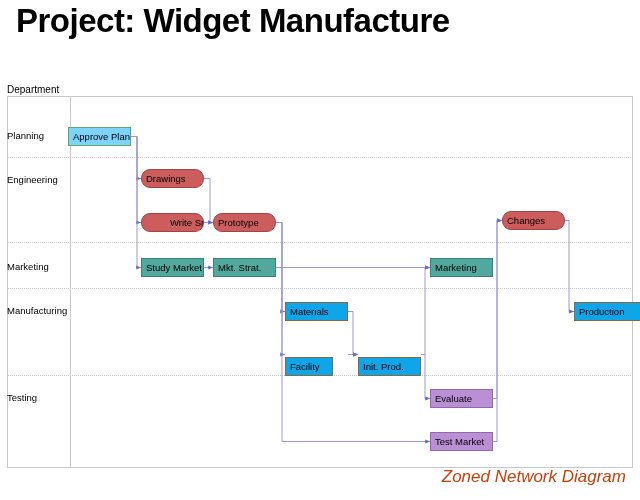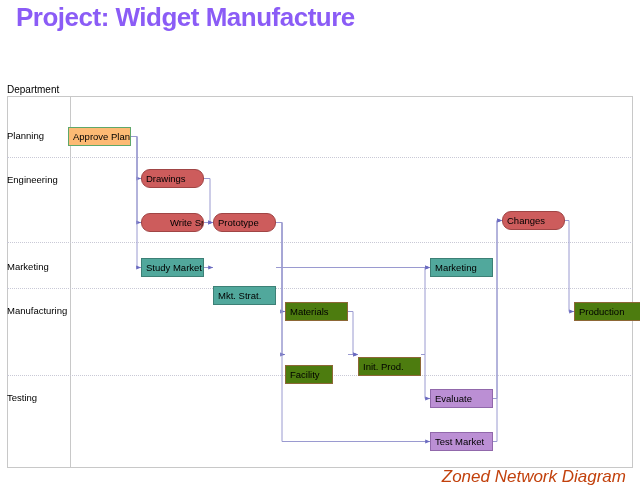--- a/index.html
+++ b/index.html
@@ -16,23 +16,23 @@
   #stage {
     position: absolute;
     left: 0; top: 0;
     width: 640px; height: 500px;
   }
 
   
   #title {
     position: absolute;
     left: 16px; top: 2px;
-    font-size: 26px;
+    font-size: 33px;
     font-weight: bold;
-    color: #8b5cf6;
+    color: #000000;
     letter-spacing: -0.5px;
     white-space: nowrap;
   }
   #subtitle {
     position: absolute;
     left: 16px; top: 44px;
     font-size: 17px;
     font-weight: bold;
     color: #000000;
     white-space: nowrap;
@@ -103,24 +103,24 @@
     position: absolute;
     border: 1px solid rgba(0,0,0,0.35);
     font-size: 9.5px;
     color: #000000;
     display: flex;
     align-items: center;
     padding-left: 4px;
     white-space: nowrap;
     overflow: hidden;
   }
-  .node.z-planning   { background: #fdba74; border-color: #5fa86a; }
+  .node.z-planning   { background: #7dd3fc; border-color: #5fa86a; }
   .node.z-eng        { background: #cd5c5c; border-color: #a04545; border-radius: 9px; }
   .node.z-mkt        { background: #51a89c; border-color: #3d8076; }
-  .node.z-mfg        { background: #4d7c0f; border-color: #8d6736; }
+  .node.z-mfg        { background: #0ea5e9; border-color: #8d6736; }
   .node.z-test       { background: #bb8fd4; border-color: #9168ab; }
 </style>
 </head>
 <body>
 
 <div id="stage">
 
   <div id="title">Project: Widget Manufacture</div>
   <div id="dept-header">Department</div>
 
@@ -168,24 +168,24 @@
       </g>
   </svg>
 
   <div id="nodes">
       <div class="node z-planning" style="left: 68px; top: 127px; width: 63px; height: 19px;">Approve Plan</div>
       <div class="node z-eng" style="left: 141px; top: 169px; width: 63px; height: 19px;">Drawings</div>
       <div class="node z-eng" style="left: 141px; top: 213px; width: 63px; height: 19px; padding-left: 28px;">Write Specs</div>
       <div class="node z-eng" style="left: 213px; top: 213px; width: 63px; height: 19px;">Prototype</div>
       <div class="node z-eng" style="left: 502px; top: 211px; width: 63px; height: 19px;">Changes</div>
       <div class="node z-mkt" style="left: 141px; top: 258px; width: 63px; height: 19px;">Study Market</div>
-      <div class="node z-mkt" style="left: 213px; top: 258px; width: 63px; height: 19px; margin-top: 28px;">Mkt. Strat.</div>
+      <div class="node z-mkt" style="left: 213px; top: 258px; width: 63px; height: 19px;">Mkt. Strat.</div>
       <div class="node z-mkt" style="left: 430px; top: 258px; width: 63px; height: 19px;">Marketing</div>
       <div class="node z-mfg" style="left: 285px; top: 302px; width: 63px; height: 19px;">Materials</div>
-      <div class="node z-mfg" style="left: 285px; top: 365px; width: 48px; height: 19px;">Facility</div>
+      <div class="node z-mfg" style="left: 285px; top: 357px; width: 48px; height: 19px;">Facility</div>
       <div class="node z-mfg" style="left: 358px; top: 345px; width: 63px; height: 19px; margin-top: 12px;">Init. Prod.</div>
       <div class="node z-mfg" style="left: 574px; top: 302px; width: 87px; height: 19px;">Production</div>
       <div class="node z-test" style="left: 430px; top: 389px; width: 63px; height: 19px;">Evaluate</div>
       <div class="node z-test" style="left: 430px; top: 432px; width: 63px; height: 19px;">Test Market</div>
     </div>
 
   <div id="footnote">Zoned Network Diagram</div>
 </div>
 
 </body></html>

